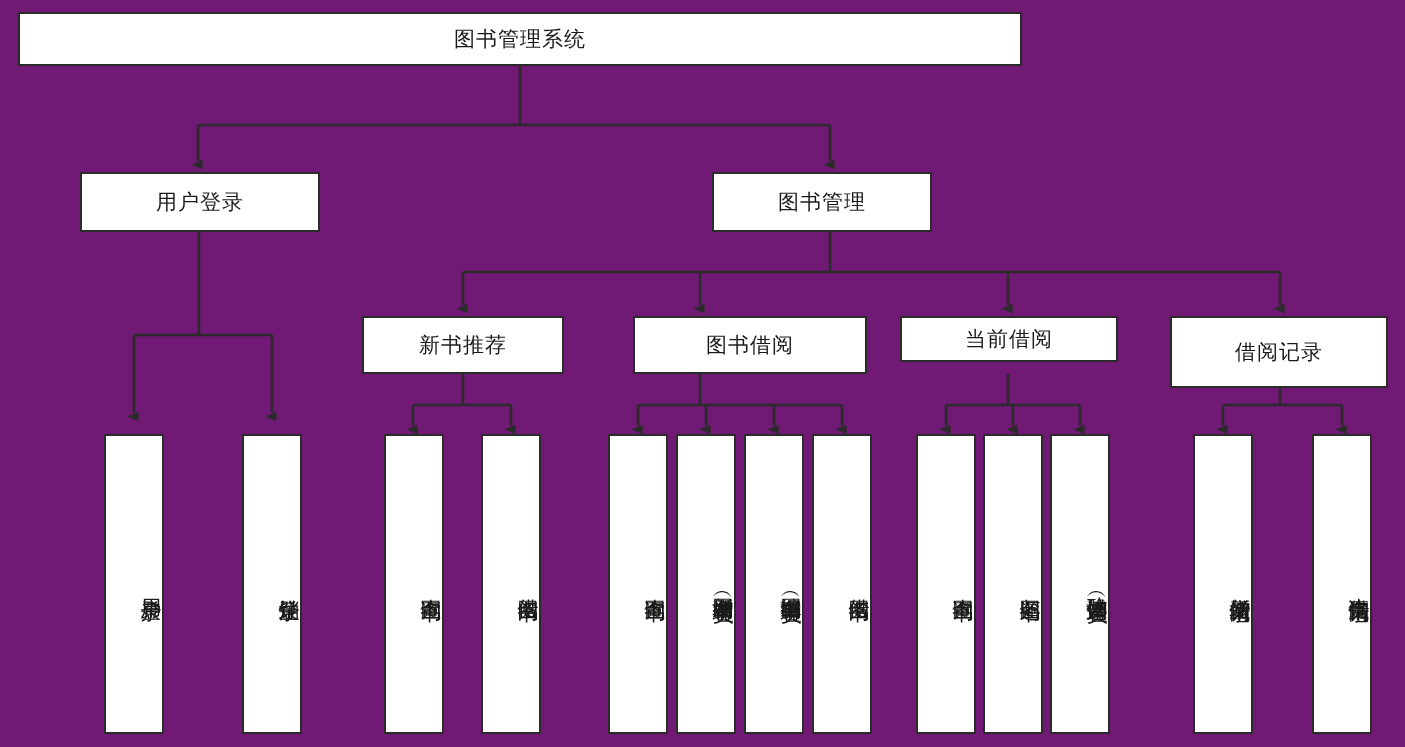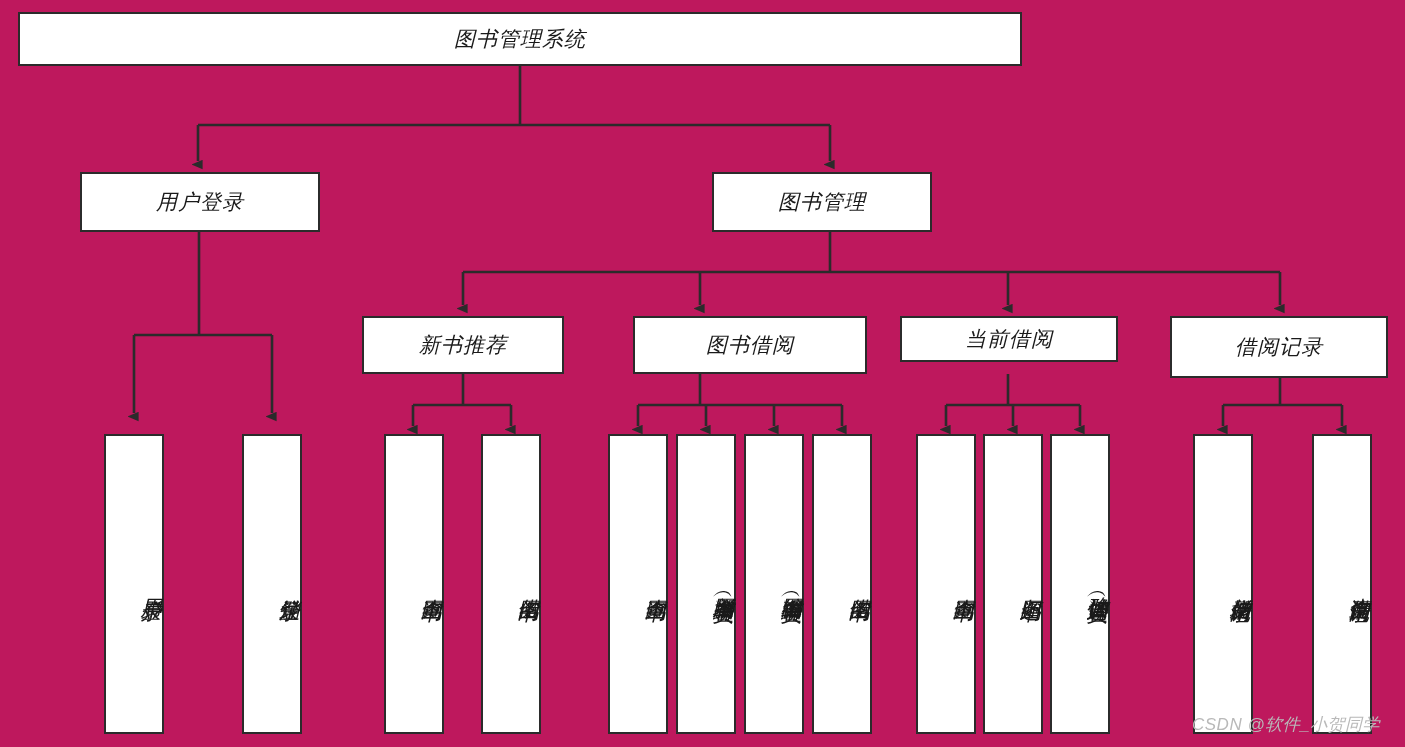--- a/index.html
+++ b/index.html
@@ -7,23 +7,22 @@
     padding: 0;
     background: #ffffff;
   }
   body {
     font-family: "Liberation Sans", "DejaVu Sans", sans-serif;
   }
   #canvas {
     position: relative;
     width: 1405px;
     height: 747px;
-    background: #be185d;
+    background: #701a75;
     overflow: hidden;
-    font-style: italic;
   }
   #edges {
     position: absolute;
     left: 0;
     top: 0;
     width: 1405px;
     height: 747px;
   }
   .node {
     position: absolute;
@@ -136,21 +135,21 @@
 
   <div class="node horiz" style="left:362px; top:316px; width:202px; height:58px;align-items:center;">
     <span>新书推荐</span>
   </div>
   <div class="node horiz" style="left:633px; top:316px; width:234px; height:58px;">
     <span>图书借阅</span>
   </div>
   <div class="node horiz" style="left:900px; top:316px; width:218px; height:46px;">
     <span>当前借阅</span>
   </div>
-  <div class="node horiz" style="left:1170px; top:316px; width:218px; height:62px;">
+  <div class="node horiz" style="left:1170px; top:316px; width:218px; height:72px;">
     <span>借阅记录</span>
   </div>
 
   <div class="node vert" style="left:104px; top:434px; width:60px; height:300px;">
     <span class="vtext">用户登录</span>
   </div>
   <div class="node vert" style="left:242px; top:434px; width:60px; height:300px;">
     <span class="vtext">注销登录</span>
   </div>
 
@@ -184,15 +183,14 @@
     <span class="vtext">确认归还（管理员）</span>
   </div>
 
   <div class="node vert" style="left:1193px; top:434px; width:60px; height:300px;">
     <span class="vtext">新增借阅记录</span>
   </div>
   <div class="node vert" style="left:1312px; top:434px; width:60px; height:300px;">
     <span class="vtext">查询借阅记录</span>
   </div>
 
-  <div class="watermark">CSDN @软件_小贺同学</div>
 
 </div>
 
 </body></html>

